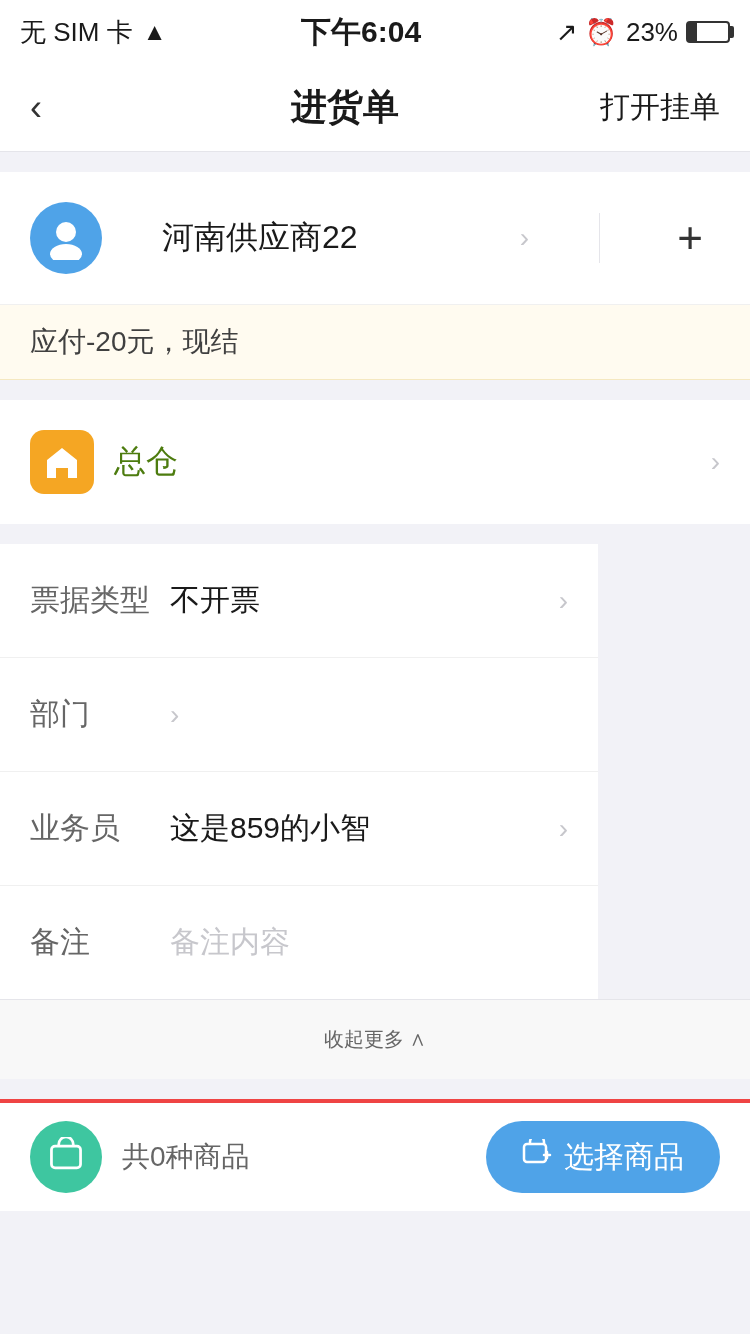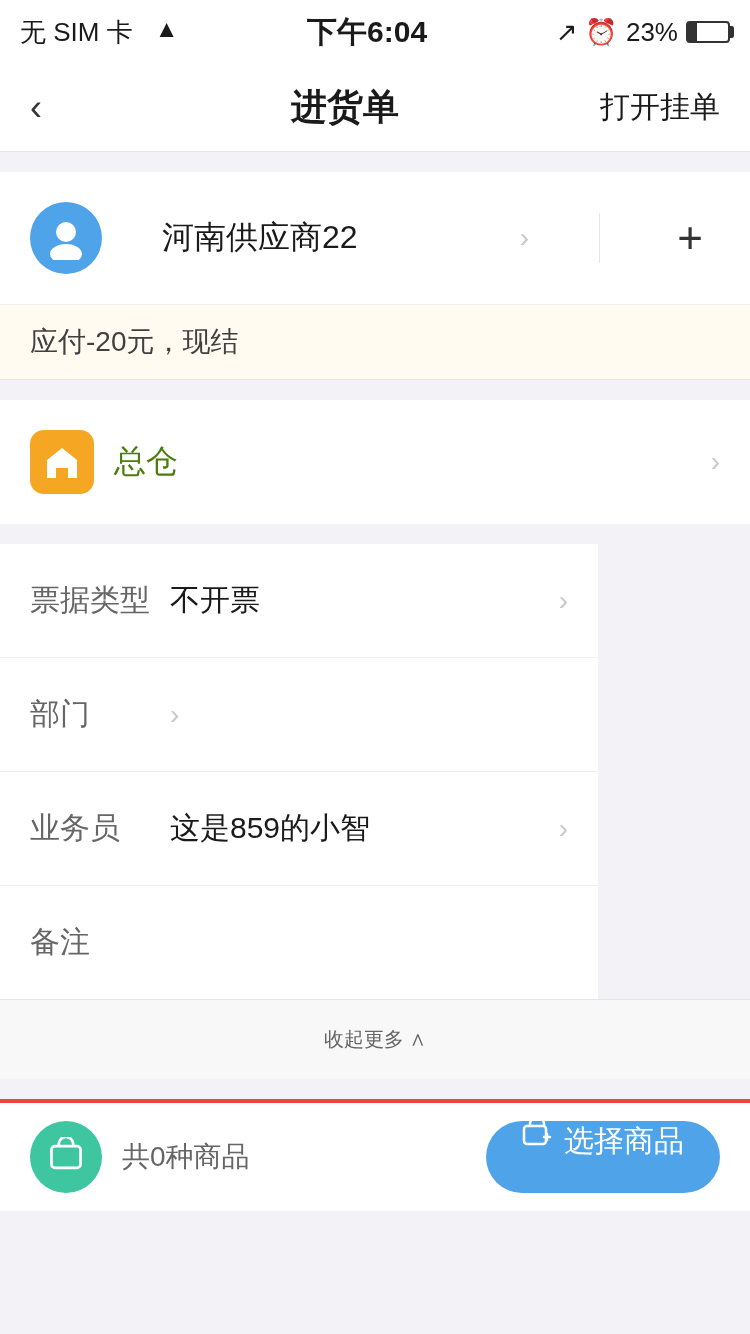--- a/index.html
+++ b/index.html
@@ -20,22 +20,22 @@
       background: #fff;
       display: flex;
       align-items: center;
       justify-content: space-between;
       padding: 0 20px;
       font-size: 28px;
       font-weight: 500;
     }
     .status-left {
       display: flex;
-      align-items: flex-start;
-      gap: 22px;
+      align-items: center;
+      gap: 10px;
       font-size: 26px;
     }
     .status-center {
       font-size: 30px;
       font-weight: 600;
     }
     .status-right {
       display: flex;
       align-items: center;
       gap: 8px;
@@ -259,21 +259,21 @@
       flex: 1;
       font-size: 28px;
       color: #666;
     }
     .select-product-btn {
       background: #4fa3e8;
       border-radius: 50px;
       height: 72px;
       padding: 0 36px;
       display: flex;
-      align-items: flex-start;
+      align-items: center;
       gap: 12px;
       cursor: pointer;
       font-size: 30px;
       color: #fff;
       font-weight: 500;
     }
 
     
     .page-bottom {
       flex: 1;
@@ -354,20 +354,21 @@
   </div>
 
   <div class="form-row">
     <div class="form-label">业务员</div>
     <div class="form-value">这是859的小智</div>
     <span class="row-arrow">›</span>
   </div>
 
   <div class="form-row">
     <div class="form-label">备注</div>
+    <div class="form-value placeholder">备注内容</div>
   </div>
 </div>
 
 <div class="collapse-row">收起更多 ∧</div>
 
 <div class="bottom-bar">
   <div class="product-count-icon">
     <svg viewBox="0 0 44 44" fill="none" width="40" height="40">
       <rect x="6" y="10" width="32" height="24" rx="4" stroke="white" stroke-width="3" fill="none"></rect>
       <path d="M14 10V8a8 8 0 1116 0v2" stroke="white" stroke-width="3" fill="none"></path>

